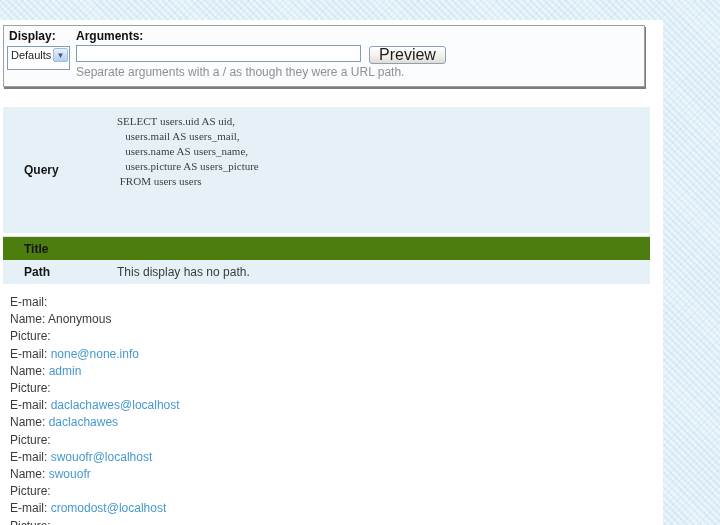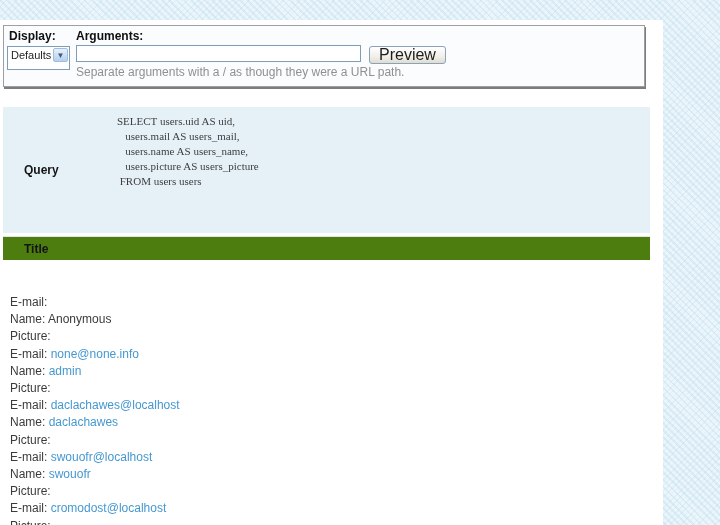--- a/index.html
+++ b/index.html
@@ -102,20 +102,24 @@
    users.mail AS users_mail,
    users.name AS users_name,
    users.picture AS users_picture
  FROM users users</pre>
       </div>
     </div>
     <div class="vrow row-title">
       <div class="vrow-label">Title</div>
       <div class="vrow-value"></div>
     </div>
+    <div class="vrow row-path">
+      <div class="vrow-label">Path</div>
+      <div class="vrow-value">This display has no path.</div>
+    </div>
   </div>
 
   <div class="results-list">
       <div class="result-line"><span class="field-label">E-mail: </span></div>
       <div class="result-line"><span class="field-label">Name: </span><span class="plain">Anonymous</span></div>
       <div class="result-line"><span class="field-label">Picture: </span></div>
       <div class="result-line"><span class="field-label">E-mail: </span><a class="link" href="#">none@none.info</a></div>
       <div class="result-line"><span class="field-label">Name: </span><a class="link" href="#">admin</a></div>
       <div class="result-line"><span class="field-label">Picture: </span></div>
       <div class="result-line"><span class="field-label">E-mail: </span><a class="link" href="#">daclachawes@localhost</a></div>

